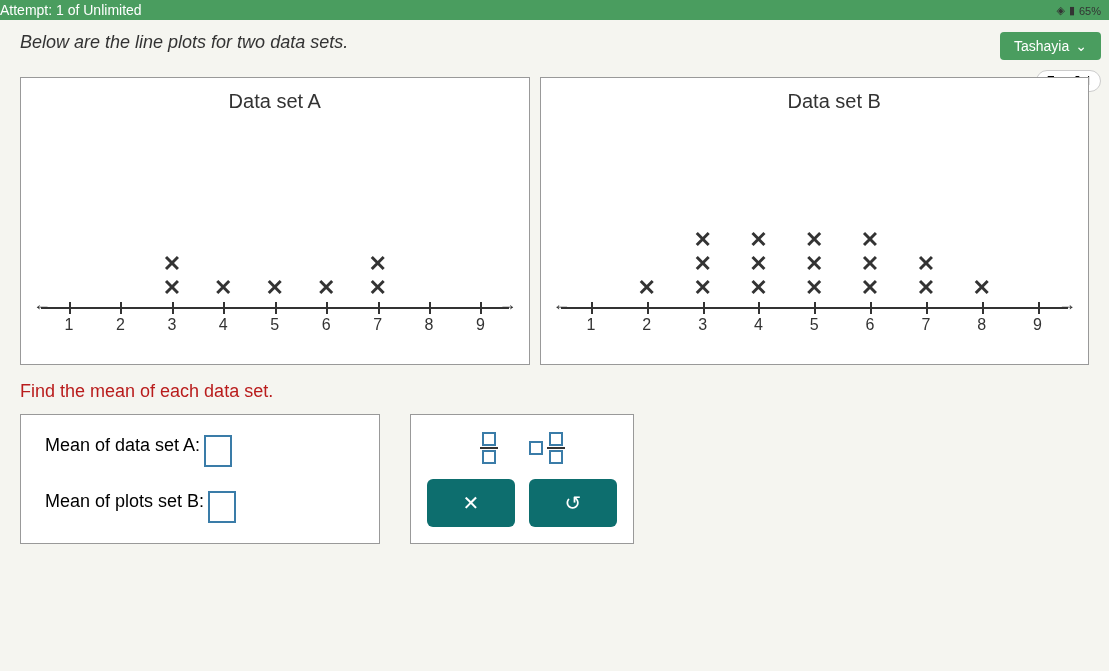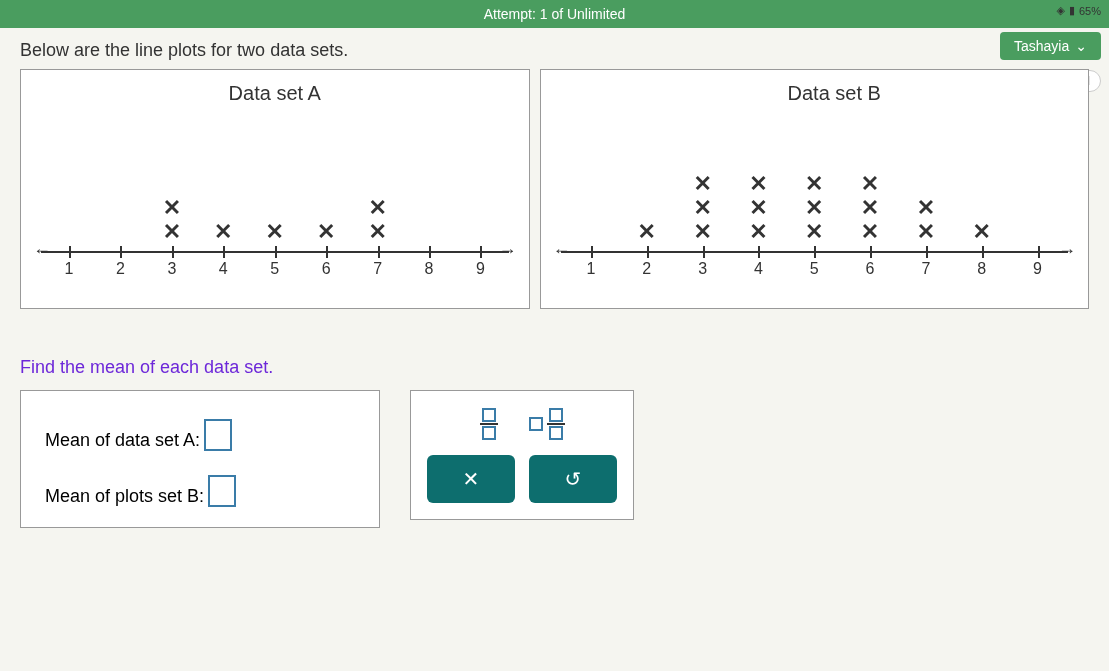--- a/index.html
+++ b/index.html
@@ -7,24 +7,24 @@
     font-family: Arial, sans-serif;
     background: #f5f5f0;
     width: 1109px;
     height: 671px;
     overflow: hidden;
     position: relative;
   }
   .top-bar {
     background: #4a9d5f;
     color: white;
-    height: 28px;
-    display: flex;
-    align-items: center;
-    justify-content: center;
+    height: 20px;
+    display: flex;
+    align-items: center;
+    justify-content: flex-start;
     font-size: 14px;
     position: relative;
   }
   .status-bar {
     position: absolute;
     right: 8px;
     top: 4px;
     font-size: 11px;
     color: #333;
     display: flex;
@@ -48,34 +48,35 @@
     position: absolute;
     right: 8px;
     top: 70px;
     background: white;
     border: 1px solid #ccc;
     border-radius: 12px;
     padding: 3px 10px;
     font-size: 12px;
   }
   .instruction {
-    padding: 12px 20px 8px 20px;
+    padding: 12px 20px 24px 20px;
     font-size: 18px;
     color: #333;
+    font-style: italic;
   }
   .plots-row {
     display: flex;
     gap: 10px;
     padding: 0 20px;
   }
   .plot-box {
     border: 1px solid #999;
     background: white;
     position: relative;
-    height: 240px;
+    height: 288px;
   }
   .plot-a { flex: 1; }
   .plot-b { flex: 1; padding-left: 40px; }
   .plot-title {
     text-align: center;
     font-size: 20px;
     padding: 12px 0;
     color: #333;
   }
   .number-line {
@@ -119,42 +120,40 @@
     position: absolute;
     font-size: 22px;
     color: #333;
     transform: translateX(-50%);
     font-weight: bold;
     font-family: sans-serif;
   }
   .find-instruction {
     padding: 16px 20px 12px 20px;
     font-size: 18px;
-    color: #6d28d9;
-    margin-top: 32px;
+    color: #b91c1c;
   }
   .bottom-row {
     display: flex;
     gap: 30px;
     padding: 0 20px;
     align-items: flex-start;
   }
   .answer-box {
     border: 1px solid #999;
     background: white;
     padding: 20px 24px;
     width: 360px;
   }
   .answer-row {
     display: flex;
-    align-items: flex-end;
+    align-items: flex-start;
     gap: 4px;
     margin-bottom: 24px;
     font-size: 18px;
-    margin-top: 8px;
   }
   .answer-row:last-child { margin-bottom: 0; }
   .answer-input {
     width: 28px;
     height: 32px;
     border: 2px solid #3a7ca8;
     background: white;
   }
   .tool-panel {
     border: 1px solid #999;

